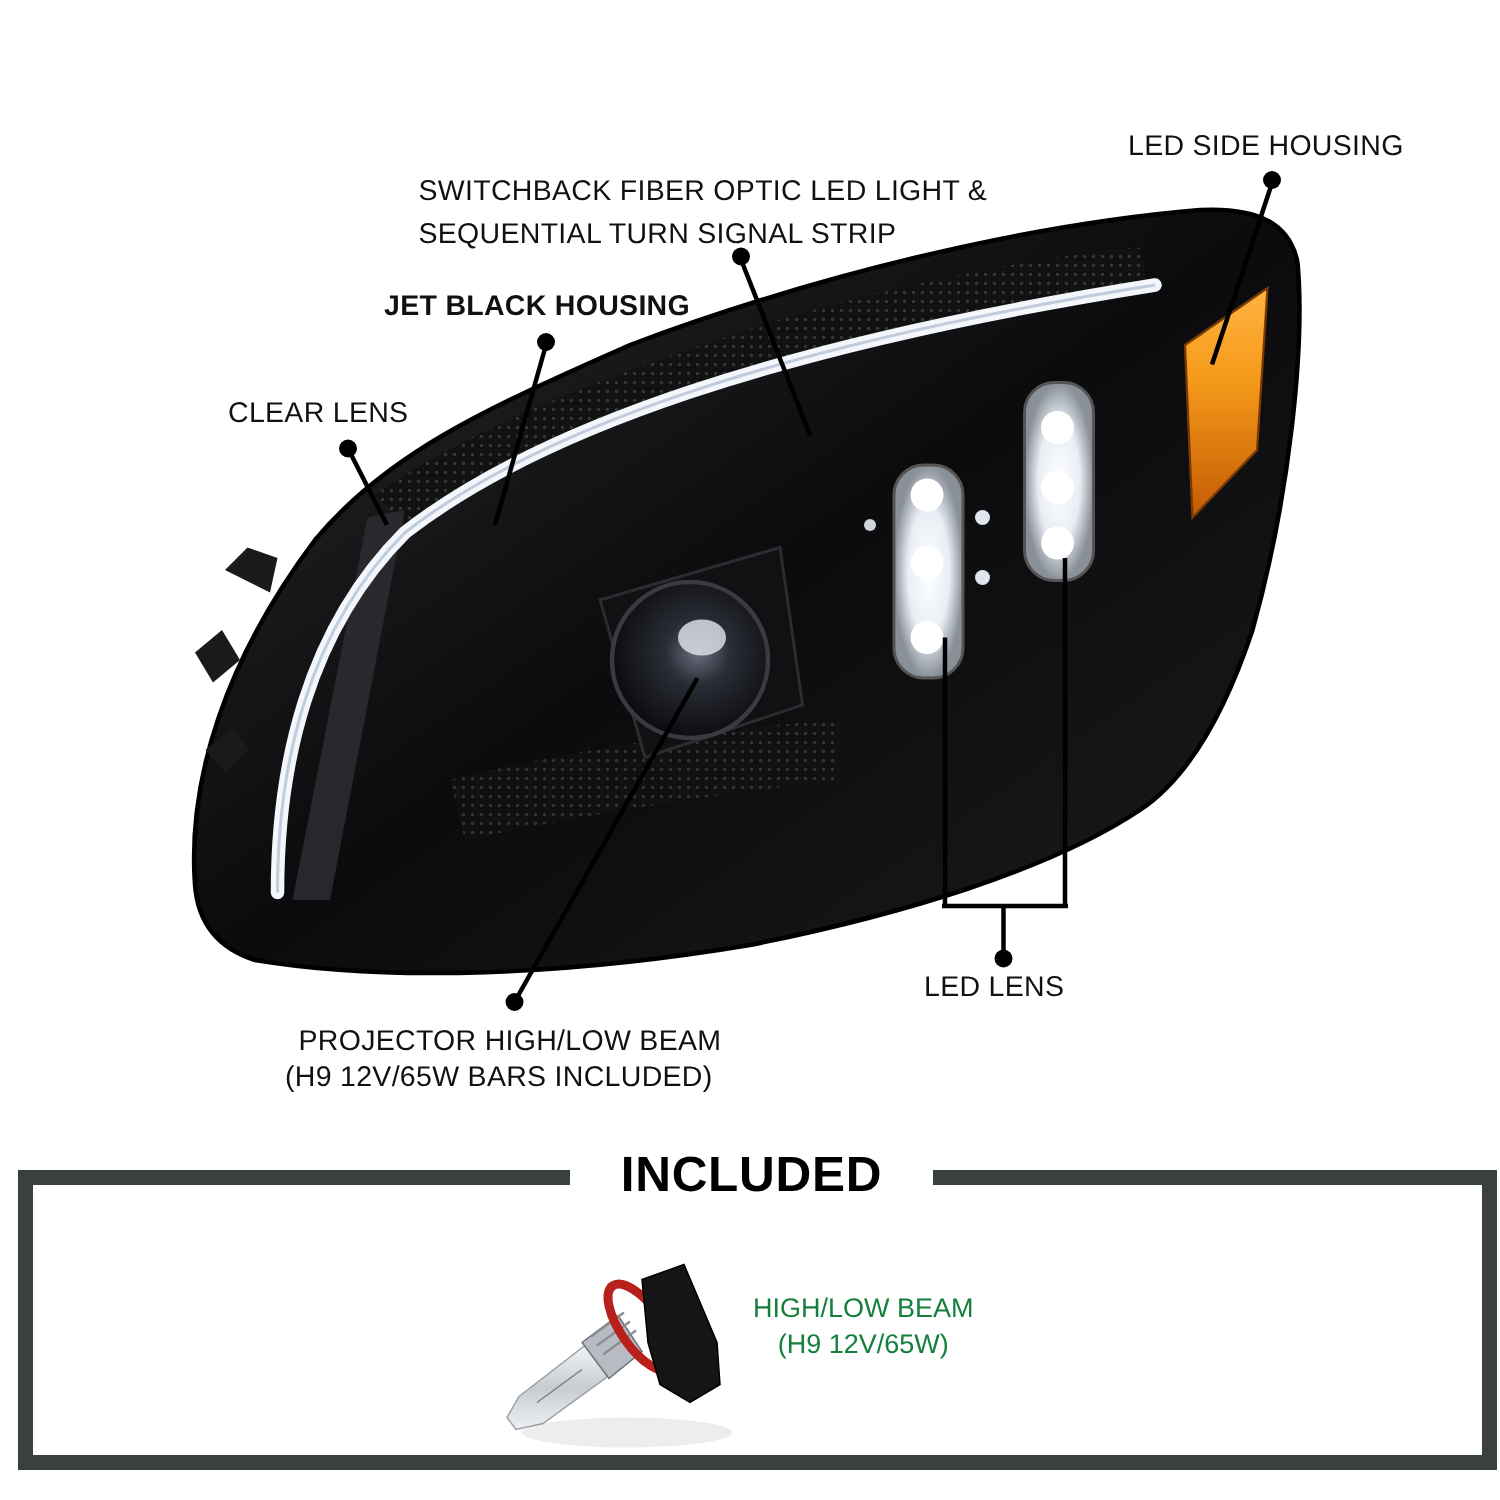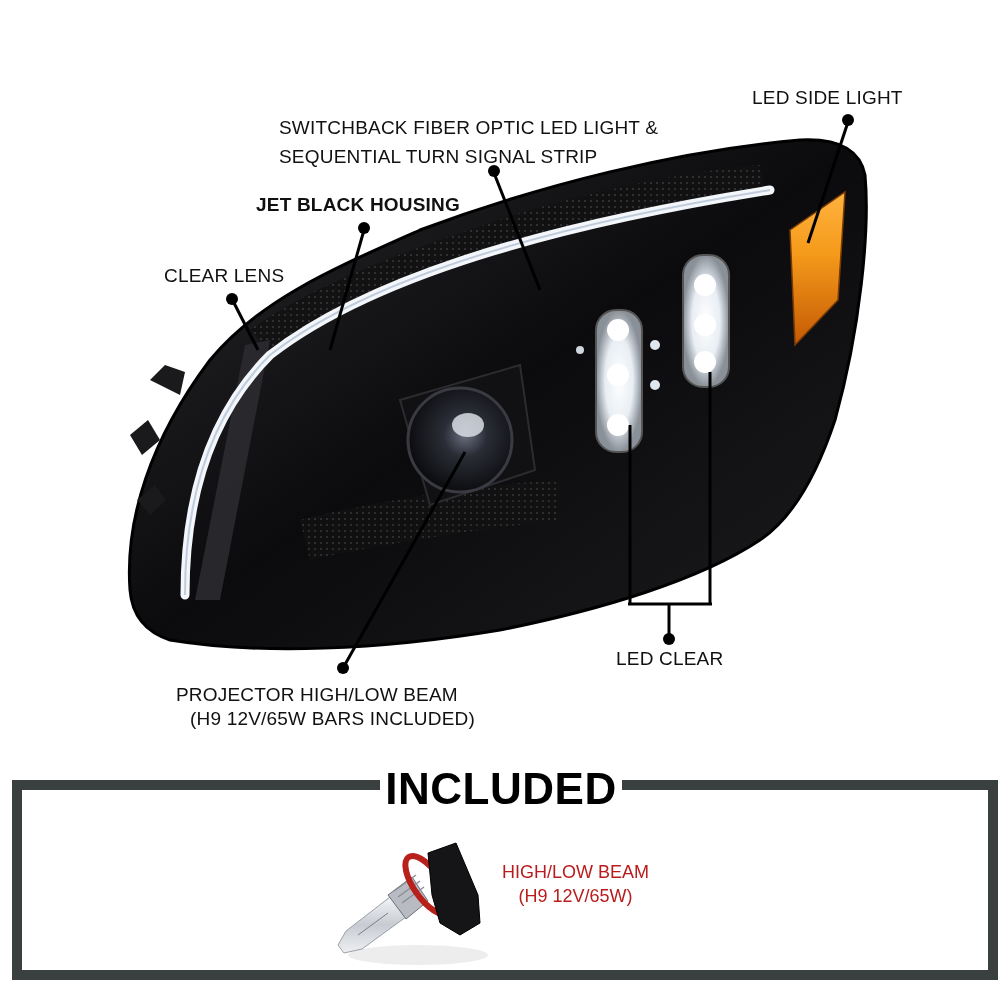--- a/index.html
+++ b/index.html
@@ -2,22 +2,22 @@
 <html><head>
 <meta charset="utf-8">
 <style>
   html, body { margin: 0; padding: 0; background: #ffffff; }
   body { width: 1000px; height: 1000px; position: relative; overflow: hidden; font-family: "Liberation Sans", sans-serif; }
   .label { position: absolute; color: #111; font-size: 19px; line-height: 24px; letter-spacing: 0.2px; white-space: nowrap; }
   #art { position: absolute; left: 0; top: 0; width: 1000px; height: 760px; }
   .included-box { position: absolute; left: 12px; top: 780px; width: 966px; height: 190px; border: 10px solid #3a4040; border-top: none; box-sizing: content-box; }
   .box-top-left { position: absolute; left: 12px; top: 780px; width: 368px; height: 10px; background: #3a4040; }
   .box-top-right { position: absolute; left: 622px; top: 780px; width: 366px; height: 10px; background: #3a4040; }
-  .included-title { position: absolute; left: 380px; top: 764px; width: 242px; text-align: center; font-size: 44px; font-weight: bold; color: #000; letter-spacing: 0.5px; }
-  .bulb-text { position: absolute; left: 502px; top: 860px; font-size: 18px; line-height: 24px; color: #b91c1c; text-align: center; }
+  .included-title { position: absolute; left: 380px; top: 764px; width: 242px; text-align: center; font-size: 33px; font-weight: bold; color: #000; letter-spacing: 0.5px; }
+  .bulb-text { position: absolute; left: 502px; top: 860px; font-size: 18px; line-height: 24px; color: #15803d; text-align: center; }
   #bulb { position: absolute; left: 328px; top: 835px; width: 180px; height: 135px; }
 </style>
 </head>
 <body>
 
 <svg id="art" viewBox="0 0 1000 760" xmlns="http://www.w3.org/2000/svg">
   <defs>
     <linearGradient id="bodyGrad" x1="0" y1="0" x2="1" y2="1">
       <stop offset="0" stop-color="#2a2a2e"></stop>
       <stop offset="0.5" stop-color="#0b0b0d"></stop>
@@ -106,26 +106,26 @@
     <line x1="630" y1="425" x2="630" y2="604"></line>
     <line x1="710" y1="372" x2="710" y2="604"></line>
     <line x1="628" y1="604" x2="712" y2="604"></line>
     <line x1="669" y1="604" x2="669" y2="637"></line>
     <circle cx="669" cy="639" r="6" stroke="none"></circle>
   </g>
 </svg>
 
 <div class="label" style="left:279px; top:116px;">SWITCHBACK FIBER OPTIC LED LIGHT &amp;</div>
 <div class="label" style="left:279px; top:145px;">SEQUENTIAL TURN SIGNAL STRIP</div>
-<div class="label" style="left:752px; top:86px;">LED SIDE LIGHT</div>
+<div class="label" style="left:752px; top:86px;">LED SIDE HOUSING</div>
 <div class="label" style="left:256px; top:193px;font-weight:bold;">JET BLACK HOUSING</div>
-<div class="label" style="left:152px; top:264px;margin-left:12px;">CLEAR LENS</div>
-<div class="label" style="left:176px; top:683px;">PROJECTOR HIGH/LOW BEAM</div>
+<div class="label" style="left:152px; top:264px;">CLEAR LENS</div>
+<div class="label" style="left:199px; top:683px;">PROJECTOR HIGH/LOW BEAM</div>
 <div class="label" style="left:190px; top:707px;">(H9 12V/65W BARS INCLUDED)</div>
-<div class="label" style="left:616px; top:647px;">LED CLEAR</div>
+<div class="label" style="left:616px; top:647px;">LED LENS</div>
 
 <div class="included-box"></div>
 <div class="box-top-left"></div>
 <div class="box-top-right"></div>
 <div class="included-title">INCLUDED</div>
 
 <svg id="bulb" viewBox="0 0 180 135" xmlns="http://www.w3.org/2000/svg">
   <defs>
     <linearGradient id="glass" x1="0" y1="0" x2="0" y2="1">
       <stop offset="0" stop-color="#f2f4f6"></stop>

